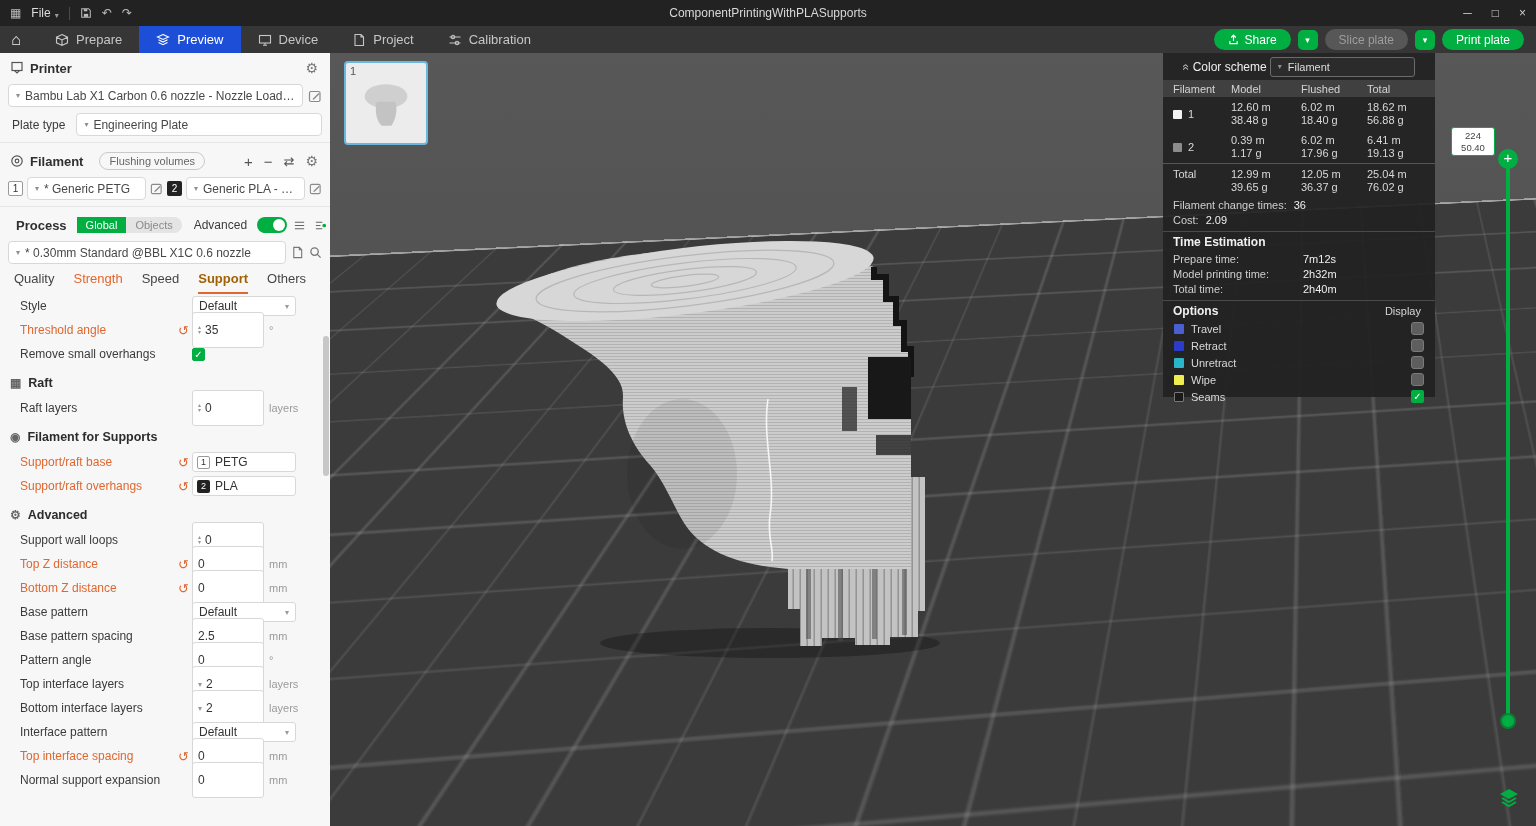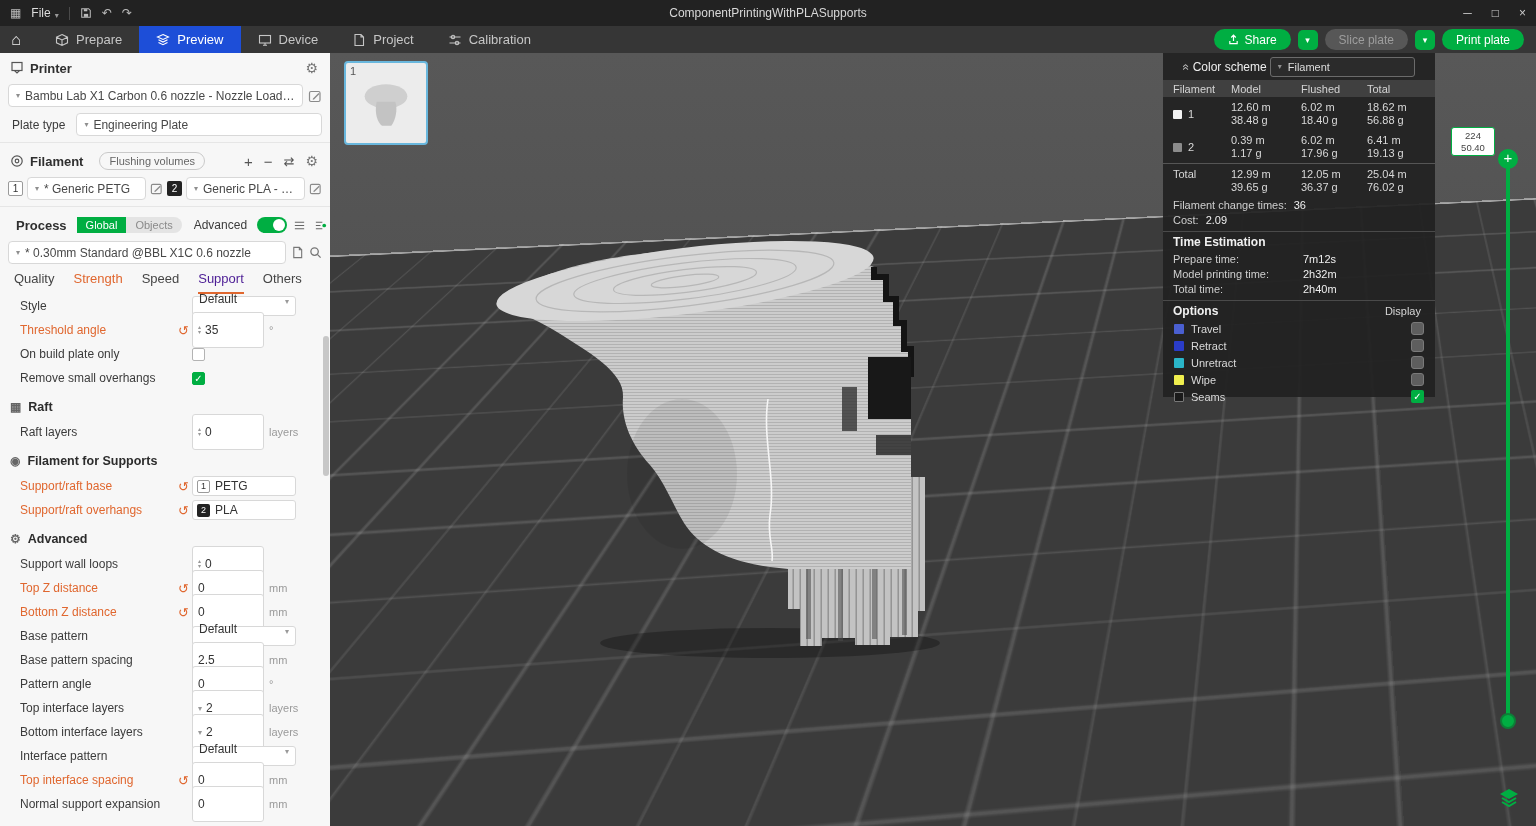--- a/index.html
+++ b/index.html
@@ -54,34 +54,34 @@
   .seg{display:flex;background:#e4e4e4;border-radius:10px;font-size:11px;margin-left:4px}
   .seg span{padding:2px 9px;border-radius:0;cursor:pointer}
   .seg .on{background:#00ae42;color:#fff}
   .seg .off{color:#8a8a8a}
   .adv-lbl{font-size:12px;color:#3b3b3b;margin-left:6px;white-space:nowrap}
   .toggle{width:30px;height:16px;border-radius:8px;background:#00ae42;position:relative;margin-left:4px;cursor:pointer;flex:none}
   .toggle::after{content:"";position:absolute;right:2px;top:2px;width:12px;height:12px;border-radius:50%;background:#fff}
   .proc-tabs{display:flex;gap:19px;padding:4px 14px 0 14px;height:27px;font-size:13px}
   .ptab{color:#454545;cursor:pointer;padding-bottom:5px}
   .ptab.mod{color:#e0672f}
-  .ptab.active{color:#4c1d95;font-weight:normal;border-bottom:2px solid #e0672f}
+  .ptab.active{color:#a16207;font-weight:bold;border-bottom:2px solid #e0672f}
 
   .prow{display:flex;align-items:center;height:24px;padding:0 34px 0 20px}
   .plbl{flex:1;font-size:12px;color:#3b3b3b;white-space:nowrap;overflow:hidden}
   .plbl.mod{color:#e0672f}
   .reset{color:#e0672f;font-size:13px;width:17px;text-align:center;cursor:pointer;flex:none}
   .ctl{display:flex;align-items:center;width:104px;flex:none}
   .numbox{width:72px;height:20px;background:#fff;border:1px solid #d8d8d8;border-radius:3px;display:flex;align-items:center;padding:17px 5px;gap:4px;cursor:text}
   .spins{display:flex;flex-direction:column;flex:none}
   .spins i{font-style:normal;display:block;height:5px;line-height:5px;font-size:6px;color:#999}
   .onechev{font-size:8px;color:#999;flex:none}
   .nval{font-size:12px;color:#333}
   .unit{width:32px;padding-left:5px;font-size:11px;color:#9a9a9a;flex:none}
-  .selbox{width:104px;height:20px;background:#fff;border:1px solid #d8d8d8;border-radius:3px;display:flex;align-items:flex-end;justify-content:space-between;padding:9px 6px;cursor:pointer}
+  .selbox{width:104px;height:20px;background:#fff;border:1px solid #d8d8d8;border-radius:3px;display:flex;align-items:center;justify-content:space-between;padding:9px 6px;cursor:pointer}
   .selval{font-size:12px;color:#333}
   .schev{font-size:8px;color:#999}
   .badgebox{width:104px;height:20px;background:#fff;border:1px solid #d8d8d8;border-radius:3px;display:flex;align-items:center;gap:5px;padding:0 4px;cursor:pointer}
   .fbadge.sm{width:13px;height:13px;font-size:9px}
   .cb{width:13px;height:13px;border:1px solid #b3b3b3;border-radius:2px;background:#fff;cursor:pointer;display:flex;align-items:center;justify-content:center;font-size:10px}
   .cb.on{background:#00ae42;border-color:#00ae42;color:#fff}
   .psec{display:flex;align-items:center;gap:7px;height:26px;padding:0 10px;margin-top:4px;font-weight:bold;font-size:12.5px;color:#2c2c2c}
   .psec-ico{color:#666;font-size:12px}
   .sb-scroll{position:absolute;right:1px;top:283px;width:6px;height:140px;border-radius:3px;background:#c7c7c7;cursor:pointer}
 
@@ -361,26 +361,20 @@
             <span class="spins">
               <i>▴</i>
               <i>▾</i>
             </span>
             <span class="nval">35</span>
           </div>
         <span class="unit">°</span>
       </div>
     </div>
     <div class="prow">
-      <span class="plbl">On build plate only</span>
-      <div class="ctl">
-          <span class="cb"></span>
-        </div>
-    </div>
-    <div class="prow">
       <span class="plbl">Remove small overhangs</span>
       <div class="ctl">
           <span class="cb on">✓</span>
         </div>
     </div>
 
     <div class="psec">
       <span class="psec-ico">▦</span>
       <span>Raft</span>
     </div>

